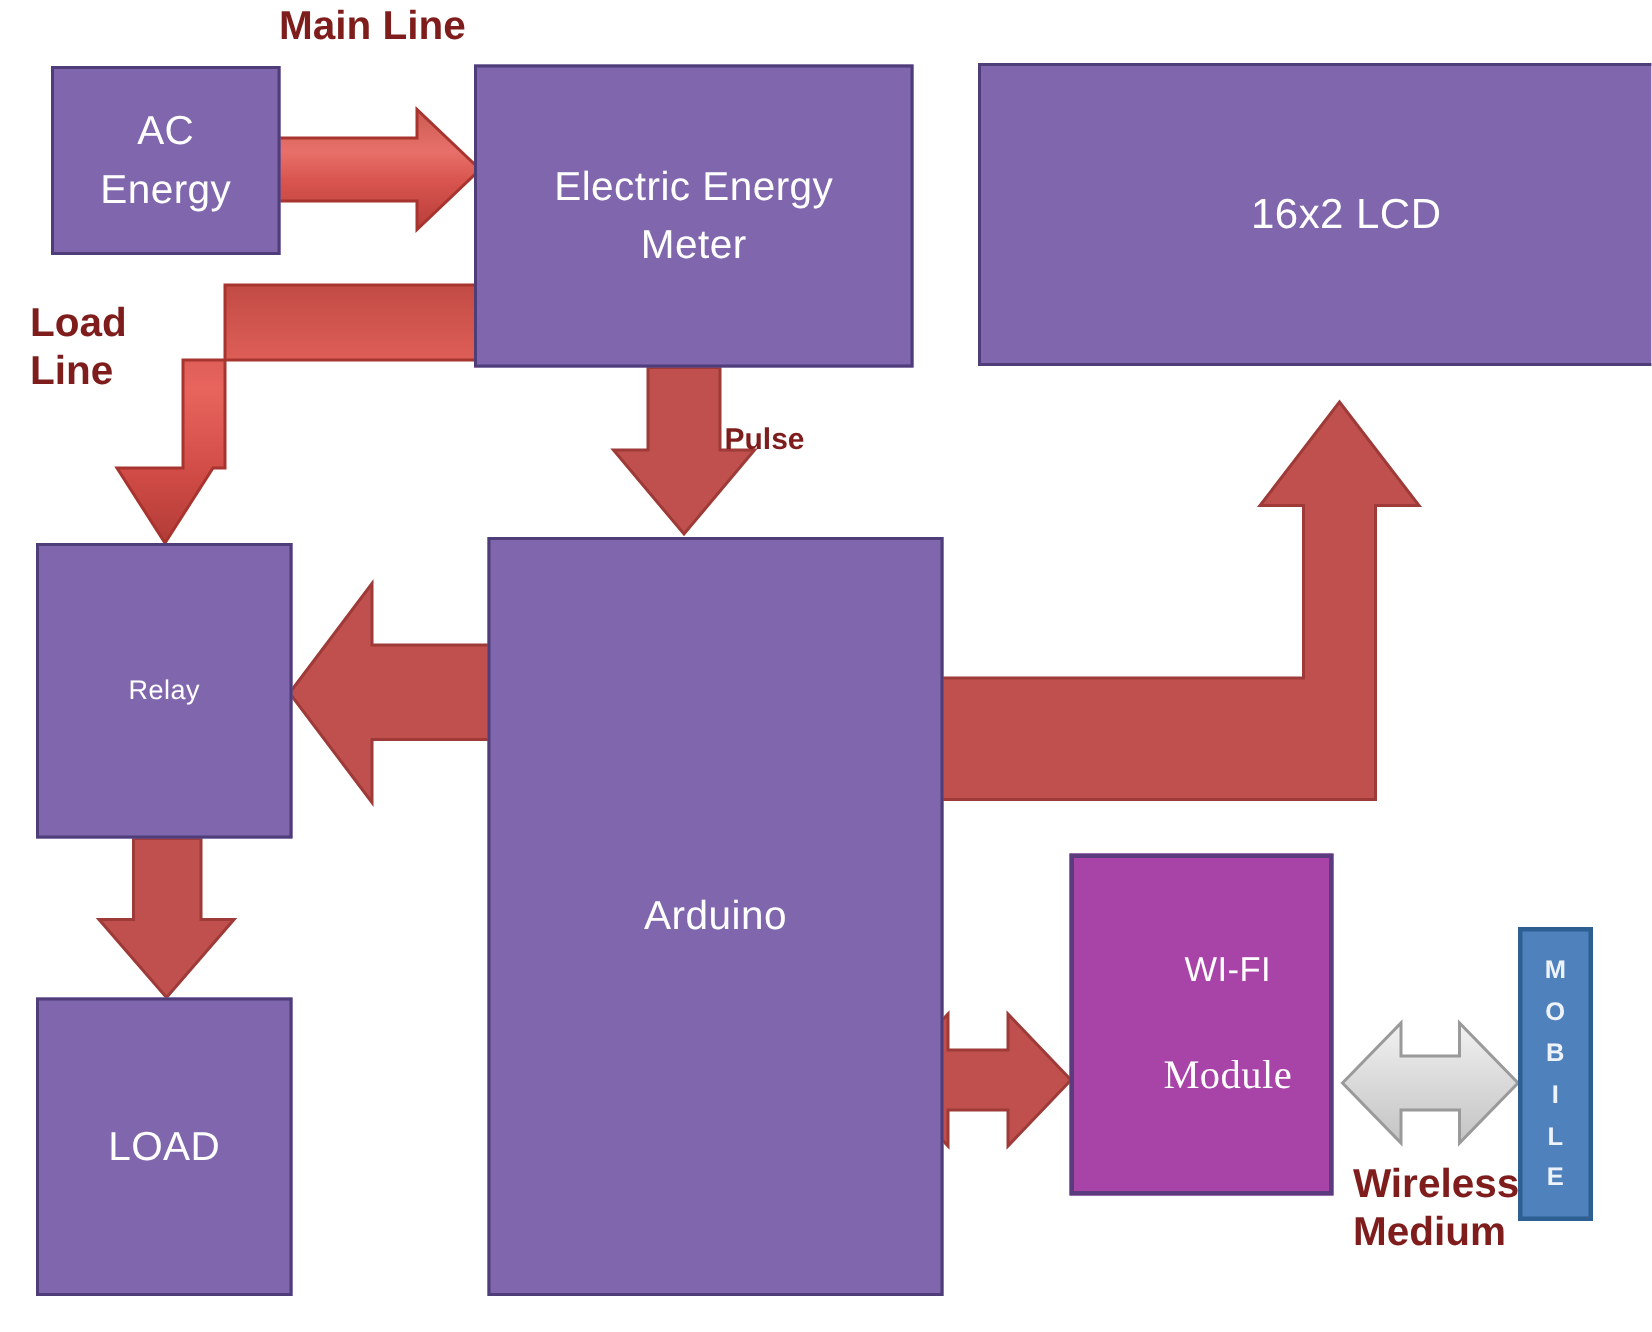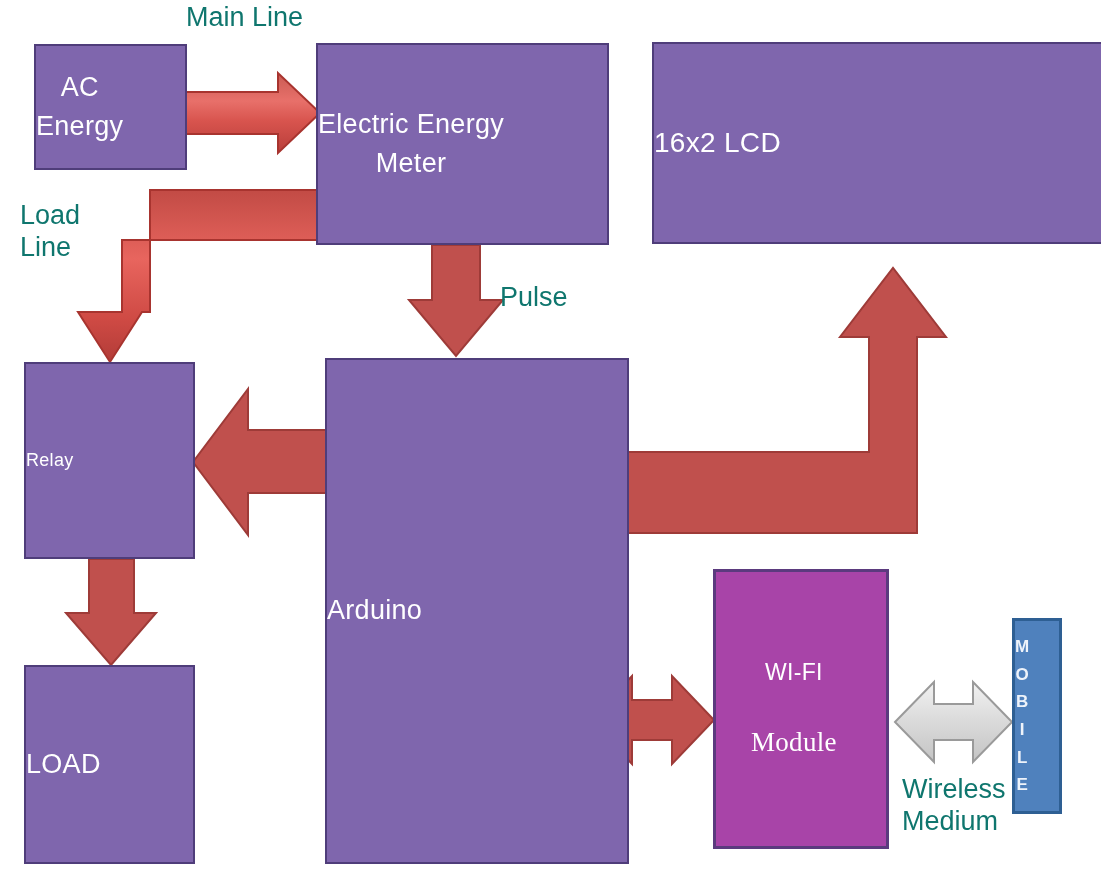--- a/index.html
+++ b/index.html
@@ -15,41 +15,42 @@
     width: 1101px;
     height: 888px;
     background: #ffffff;
     overflow: hidden;
   }
   .box {
     position: absolute;
     box-sizing: border-box;
     display: flex;
     align-items: center;
+    justify-content: center;
     text-align: center;
     color: #ffffff;
     line-height: 1.45;
     letter-spacing: 0.3px;
   }
   .box.purple {
     background: #7f66ad;
     border: 2px solid #4f3d7a;
   }
   .box.magenta {
     background: #a844a8;
     border: 3px solid #5b3a7e;
   }
   .box.blue {
     background: #4f81bd;
     border: 3px solid #2e5f93;
   }
   .label {
     position: absolute;
-    color: #0f766e;
-    font-weight: normal;
+    color: #7f1d1d;
+    font-weight: bold;
     line-height: 1.18;
     white-space: pre-line;
   }
   svg.arrows {
     position: absolute;
     left: 0;
     top: 0;
     width: 1101px;
     height: 888px;
     overflow: visible;
@@ -147,21 +148,21 @@
   </div>
 
   <div class="box purple" style="left:325px; top:358px; width:304px; height:506px; font-size:27px;">
     <span>Arduino</span>
   </div>
 
   <div class="box purple" style="left:24px; top:665px; width:171px; height:199px; font-size:27px;">
     <span>LOAD</span>
   </div>
 
-  <div class="box magenta" style="left:713px; top:569px; width:176px; height:280px; font-size:27px;padding-left:35px;">
+  <div class="box magenta" style="left:713px; top:569px; width:176px; height:228px; font-size:27px;padding-left:35px;">
     <span style="display:block;">
       <span style="font-size:23px; display:block;">WI-FI</span>
       <span style="display:block; height:34px;"></span>
       <span style="display:block;font-family:Liberation Serif, serif;">Module</span>
     </span>
   </div>
 
   <div class="box blue" style="left:1012px; top:618px; width:50px; height:196px;">
     <span class="vert-letters">
       <span>M</span>
@@ -171,18 +172,18 @@
       <span>L</span>
       <span>E</span>
     </span>
   </div>
 
   <div class="label" style="left:186px; top:2px; font-size:27px;">Main Line</div>
 
   <div class="label" style="left:20px; top:200px; font-size:27px;">Load
 Line</div>
 
-  <div class="label" style="left:500px; top:282px; font-size:27px;">Pulse</div>
+  <div class="label" style="left:483px; top:282px; font-size:20px;">Pulse</div>
 
   <div class="label" style="left:902px; top:774px; font-size:27px;">Wireless
 Medium</div>
 
 </div>
 
 </body></html>

